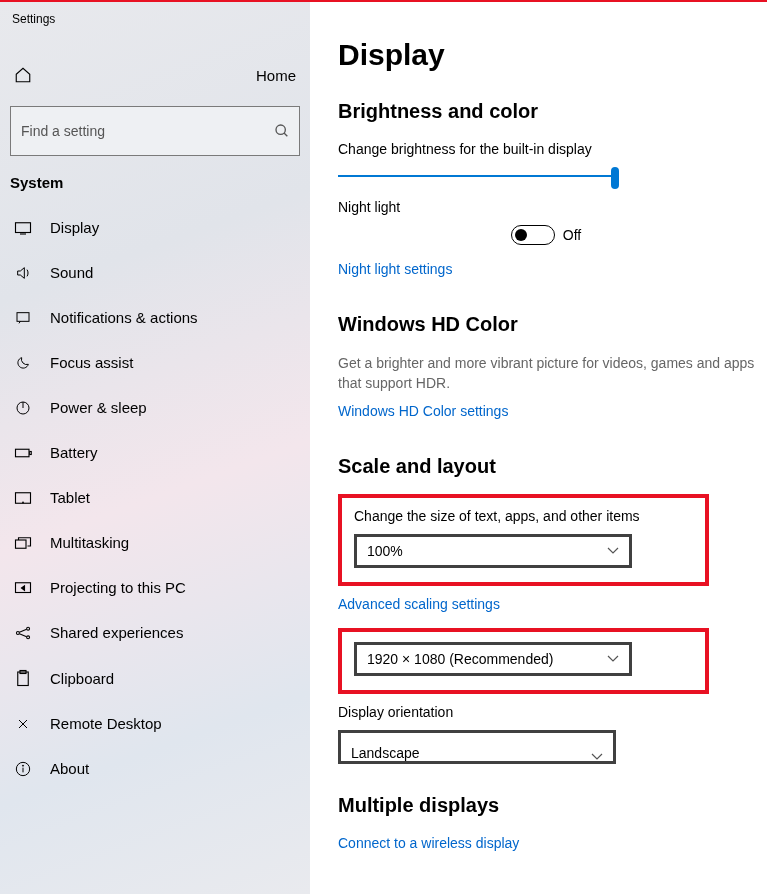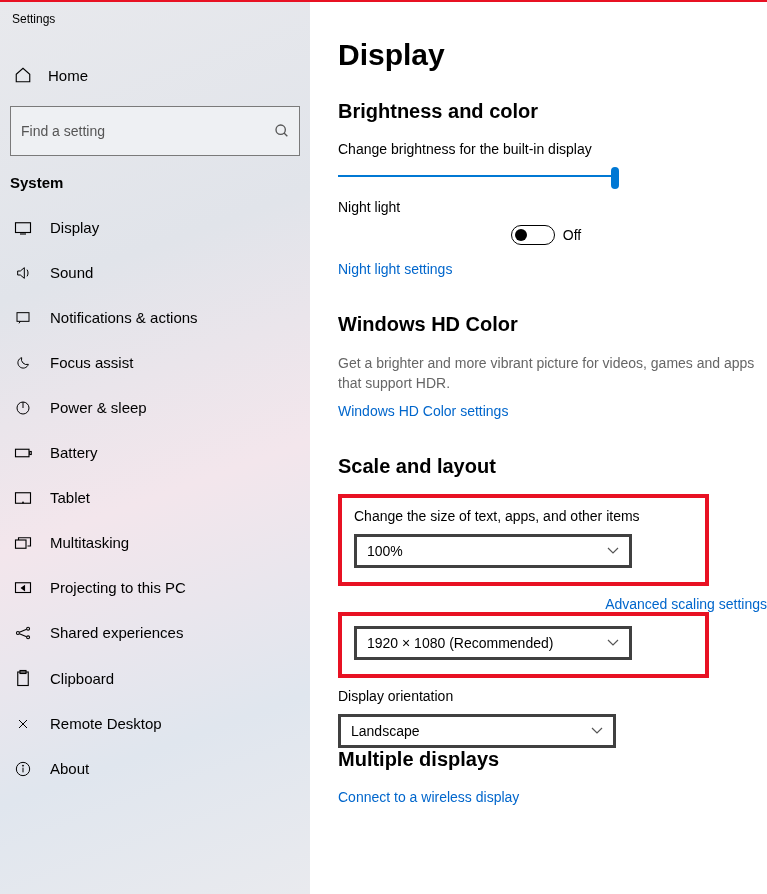--- a/index.html
+++ b/index.html
@@ -18,20 +18,21 @@
 .sidebar {
   width: 310px;
   background: linear-gradient(160deg, #e8e9ed 0%, #e1e4ea 30%, #f3e6ec 55%, #e0e6ee 80%, #e9eaee 100%);
   padding-top: 2px;
 }
 .title { font-size: 12px; padding: 10px 12px; }
 .home-row {
   display:flex; align-items:center; gap:16px;
   padding: 12px 14px; margin: 18px 0 10px 0; font-size:15px;
   cursor:pointer;
+  justify-content:space-between;
 }
 .search-wrap { margin: 0 10px 18px 10px; }
 .search-input {
   width: 100%; height: 50px; border:1px solid #7a7a7a; background:#eef0f3;
   padding: 0 36px 0 10px; font-size:14px; color:#555; font-family:inherit;
 }
 .search-input::placeholder { color:#555; }
 .search-icon-pos { position:relative; }
 .search-icon-pos .glyph { position:absolute; right:10px; top:50%; transform:translateY(-50%); pointer-events:none; }
 .section-label { font-weight:600; font-size:15px; padding: 0 10px 14px 10px; }
@@ -259,35 +260,35 @@
         <div class="label">Change the size of text, apps, and other items</div>
         <div class="select">
           <span>100%</span>
           <span class="chev">
               <svg width="12" height="8" viewBox="0 0 12 8" fill="none" stroke="#555" stroke-width="1.2">
                 <path d="M1 1l5 5 5-5"></path>
               </svg>
             </span>
         </div>
       </div>
-      <div class="link" style="text-align:right;">Advanced scaling settings</div>
+      <div class="link" style="margin-bottom:16px;">Advanced scaling settings</div>
 
       <div class="highlight-box">
         <div class="select">
           <span>1920 × 1080 (Recommended)</span>
           <span class="chev">
               <svg width="12" height="8" viewBox="0 0 12 8" fill="none" stroke="#555" stroke-width="1.2">
                 <path d="M1 1l5 5 5-5"></path>
               </svg>
             </span>
         </div>
       </div>
 
       <div class="label">Display orientation</div>
-      <div class="select" style="">
+      <div class="select" style="margin-bottom:30px;align-items:flex-end;">
         <span>Landscape</span>
         <span class="chev">
             <svg width="12" height="8" viewBox="0 0 12 8" fill="none" stroke="#555" stroke-width="1.2">
               <path d="M1 1l5 5 5-5"></path>
             </svg>
           </span>
       </div>
     </div>
 
     <div>

